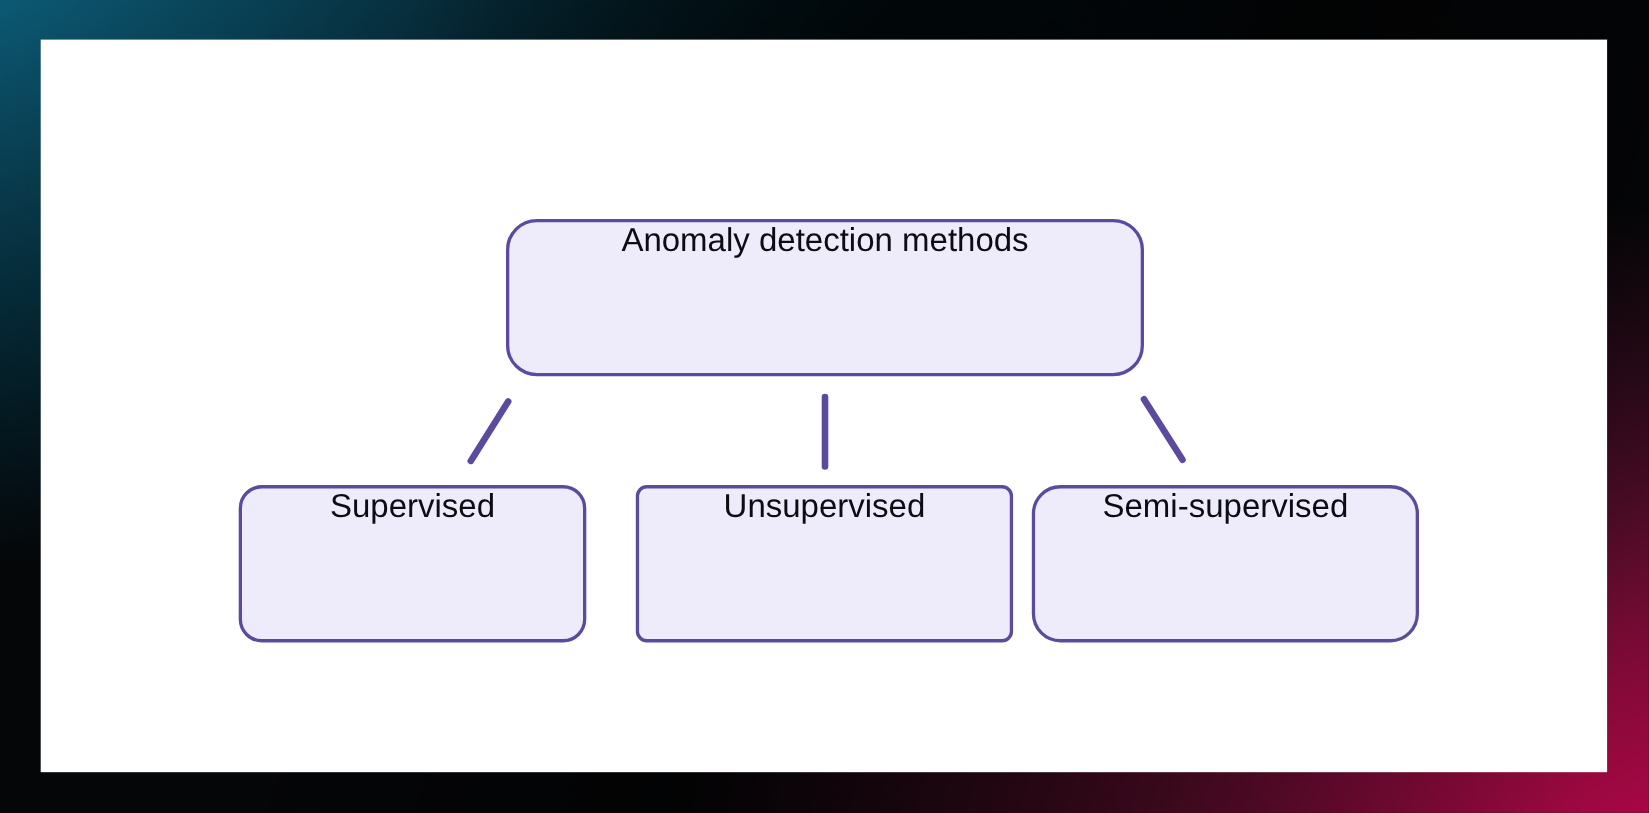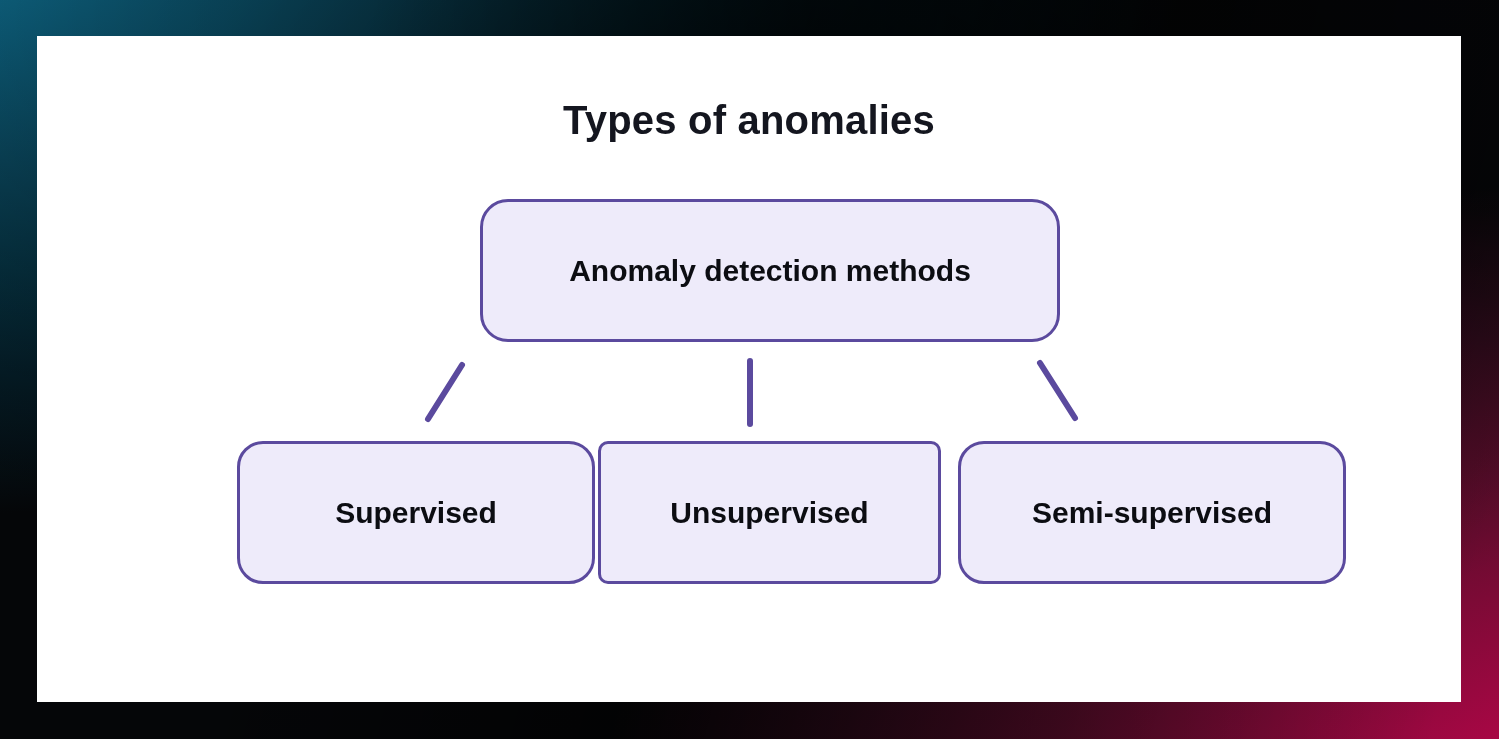--- a/index.html
+++ b/index.html
@@ -99,57 +99,55 @@
   }
 
   
   .node {
     position: absolute;
     box-sizing: border-box;
     background: #eeebfa;
     border: 3px solid #5b4a9e;
     border-radius: 26px;
     display: flex;
-    align-items: center;
+    align-items: flex-start;
     justify-content: center;
     color: #0c0d12;
-    font-weight: bold;
+    font-weight: normal;
     white-space: nowrap;
-    margin-left: 20px;
   }
   .node-root {
     left: 423px;
     top: 163px;
     width: 580px;
     height: 143px;
     font-size: 30px;
     border-radius: 28px;
   }
   .node-leaf {
     top: 405px;
     height: 143px;
     font-size: 30px;
     border-radius: 26px;
   }
-  .node-leaf-0 { left: 180px;  width: 358px; }
+  .node-leaf-0 { left: 180px;  width: 316px; border-radius: 21px; }
   .node-leaf-1 { left: 541px;  width: 343px; border-radius: 10px; }
-  .node-leaf-2 { left: 901px;  width: 388px; }
+  .node-leaf-2 { left: 901px;  width: 352px; }
 </style>
 </head>
 <body>
 
 <div class="stage">
 
   <div class="bg-layer bg-teal"></div>
   <div class="bg-layer bg-crimson"></div>
   <div class="bg-layer bg-dark"></div>
 
   <div class="card">
 
-    <div class="slide-title">Types of anomalies</div>
 
     <div class="diagram">
 
       <svg class="connectors" viewBox="0 0 1424 666" width="1424" height="666">
         <line x1="425" y1="329" x2="391" y2="383" stroke="#5b4a9e" stroke-width="6" stroke-linecap="round"></line>
         <line x1="713" y1="325" x2="713" y2="388" stroke="#5b4a9e" stroke-width="6" stroke-linecap="round"></line>
         <line x1="1003" y1="327" x2="1038" y2="382" stroke="#5b4a9e" stroke-width="6" stroke-linecap="round"></line>
       </svg>
 
       <div class="node node-root">

